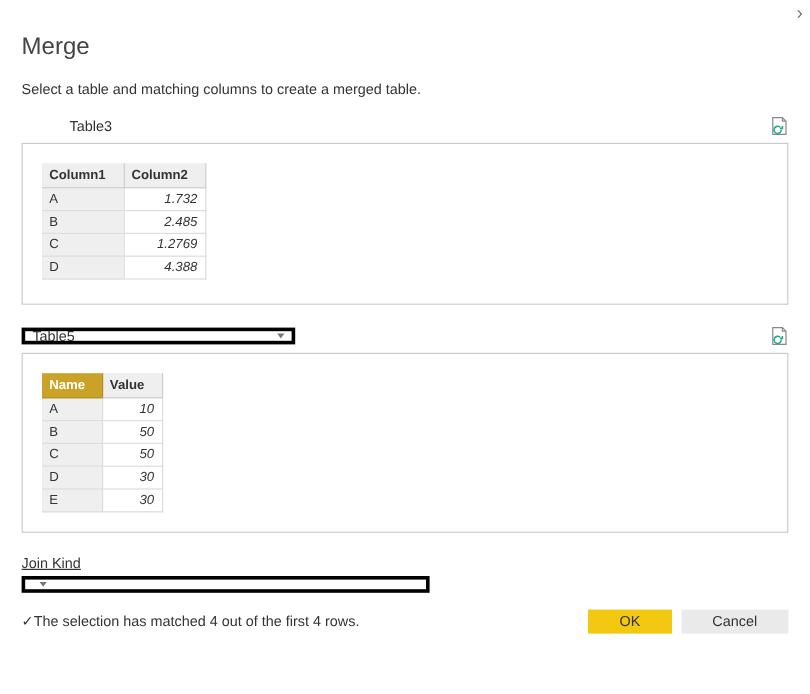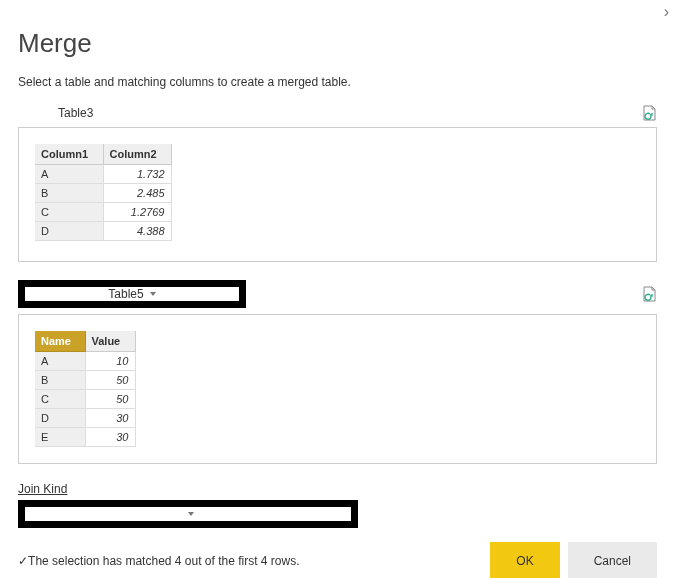--- a/index.html
+++ b/index.html
@@ -16,21 +16,21 @@
   .chevron-close {
     position: absolute;
     top: 4px;
     right: 6px;
     color: #777;
     font-size: 16px;
     cursor: pointer;
     line-height: 1;
   }
   h1.title {
-    font-size: 26px;
+    font-size: 20px;
     font-weight: 300;
     color: #444;
     margin: 10px 0 16px 0;
   }
   .subtitle {
     font-size: 12px;
     color: #333;
     margin-bottom: 16px;
   }
   .section-row {
@@ -45,25 +45,25 @@
     margin-left: 40px;
   }
   .doc-icon {
     width: 14px;
     height: 16px;
     position: relative;
     cursor: pointer;
   }
   .doc-icon svg { display: block; }
   .select-box {
-    border: 7px solid #000000;
-    height: 28px;
+    border: 3px solid #000000;
+    height: 14px;
     display: flex;
     align-items: center;
-    justify-content: center;
+    justify-content: space-between;
     padding: 0 6px;
     font-size: 12px;
     color: #333;
     background: #fff;
     cursor: pointer;
   }
   .select-box .caret {
     width: 0; height: 0;
     border-left: 3px solid transparent;
     border-right: 3px solid transparent;
@@ -114,21 +114,21 @@
   }
   .t2 th, .t2 td { width: 50px; }
   .t2 th:first-child { width: 50px; margin-top: 48px; }
   .join-label {
     font-size: 12px;
     margin-bottom: 4px;
     color: #333;
     text-decoration: underline;
   }
   button.btn {
-    height: 38px;
+    height: 20px;
     min-width: 68px;
     border: none;
     font-size: 12px;
     font-family: inherit;
     cursor: pointer;
     padding: 0 26px;
   }
   button.ok {
     background: #f2c811;
     color: #333;

